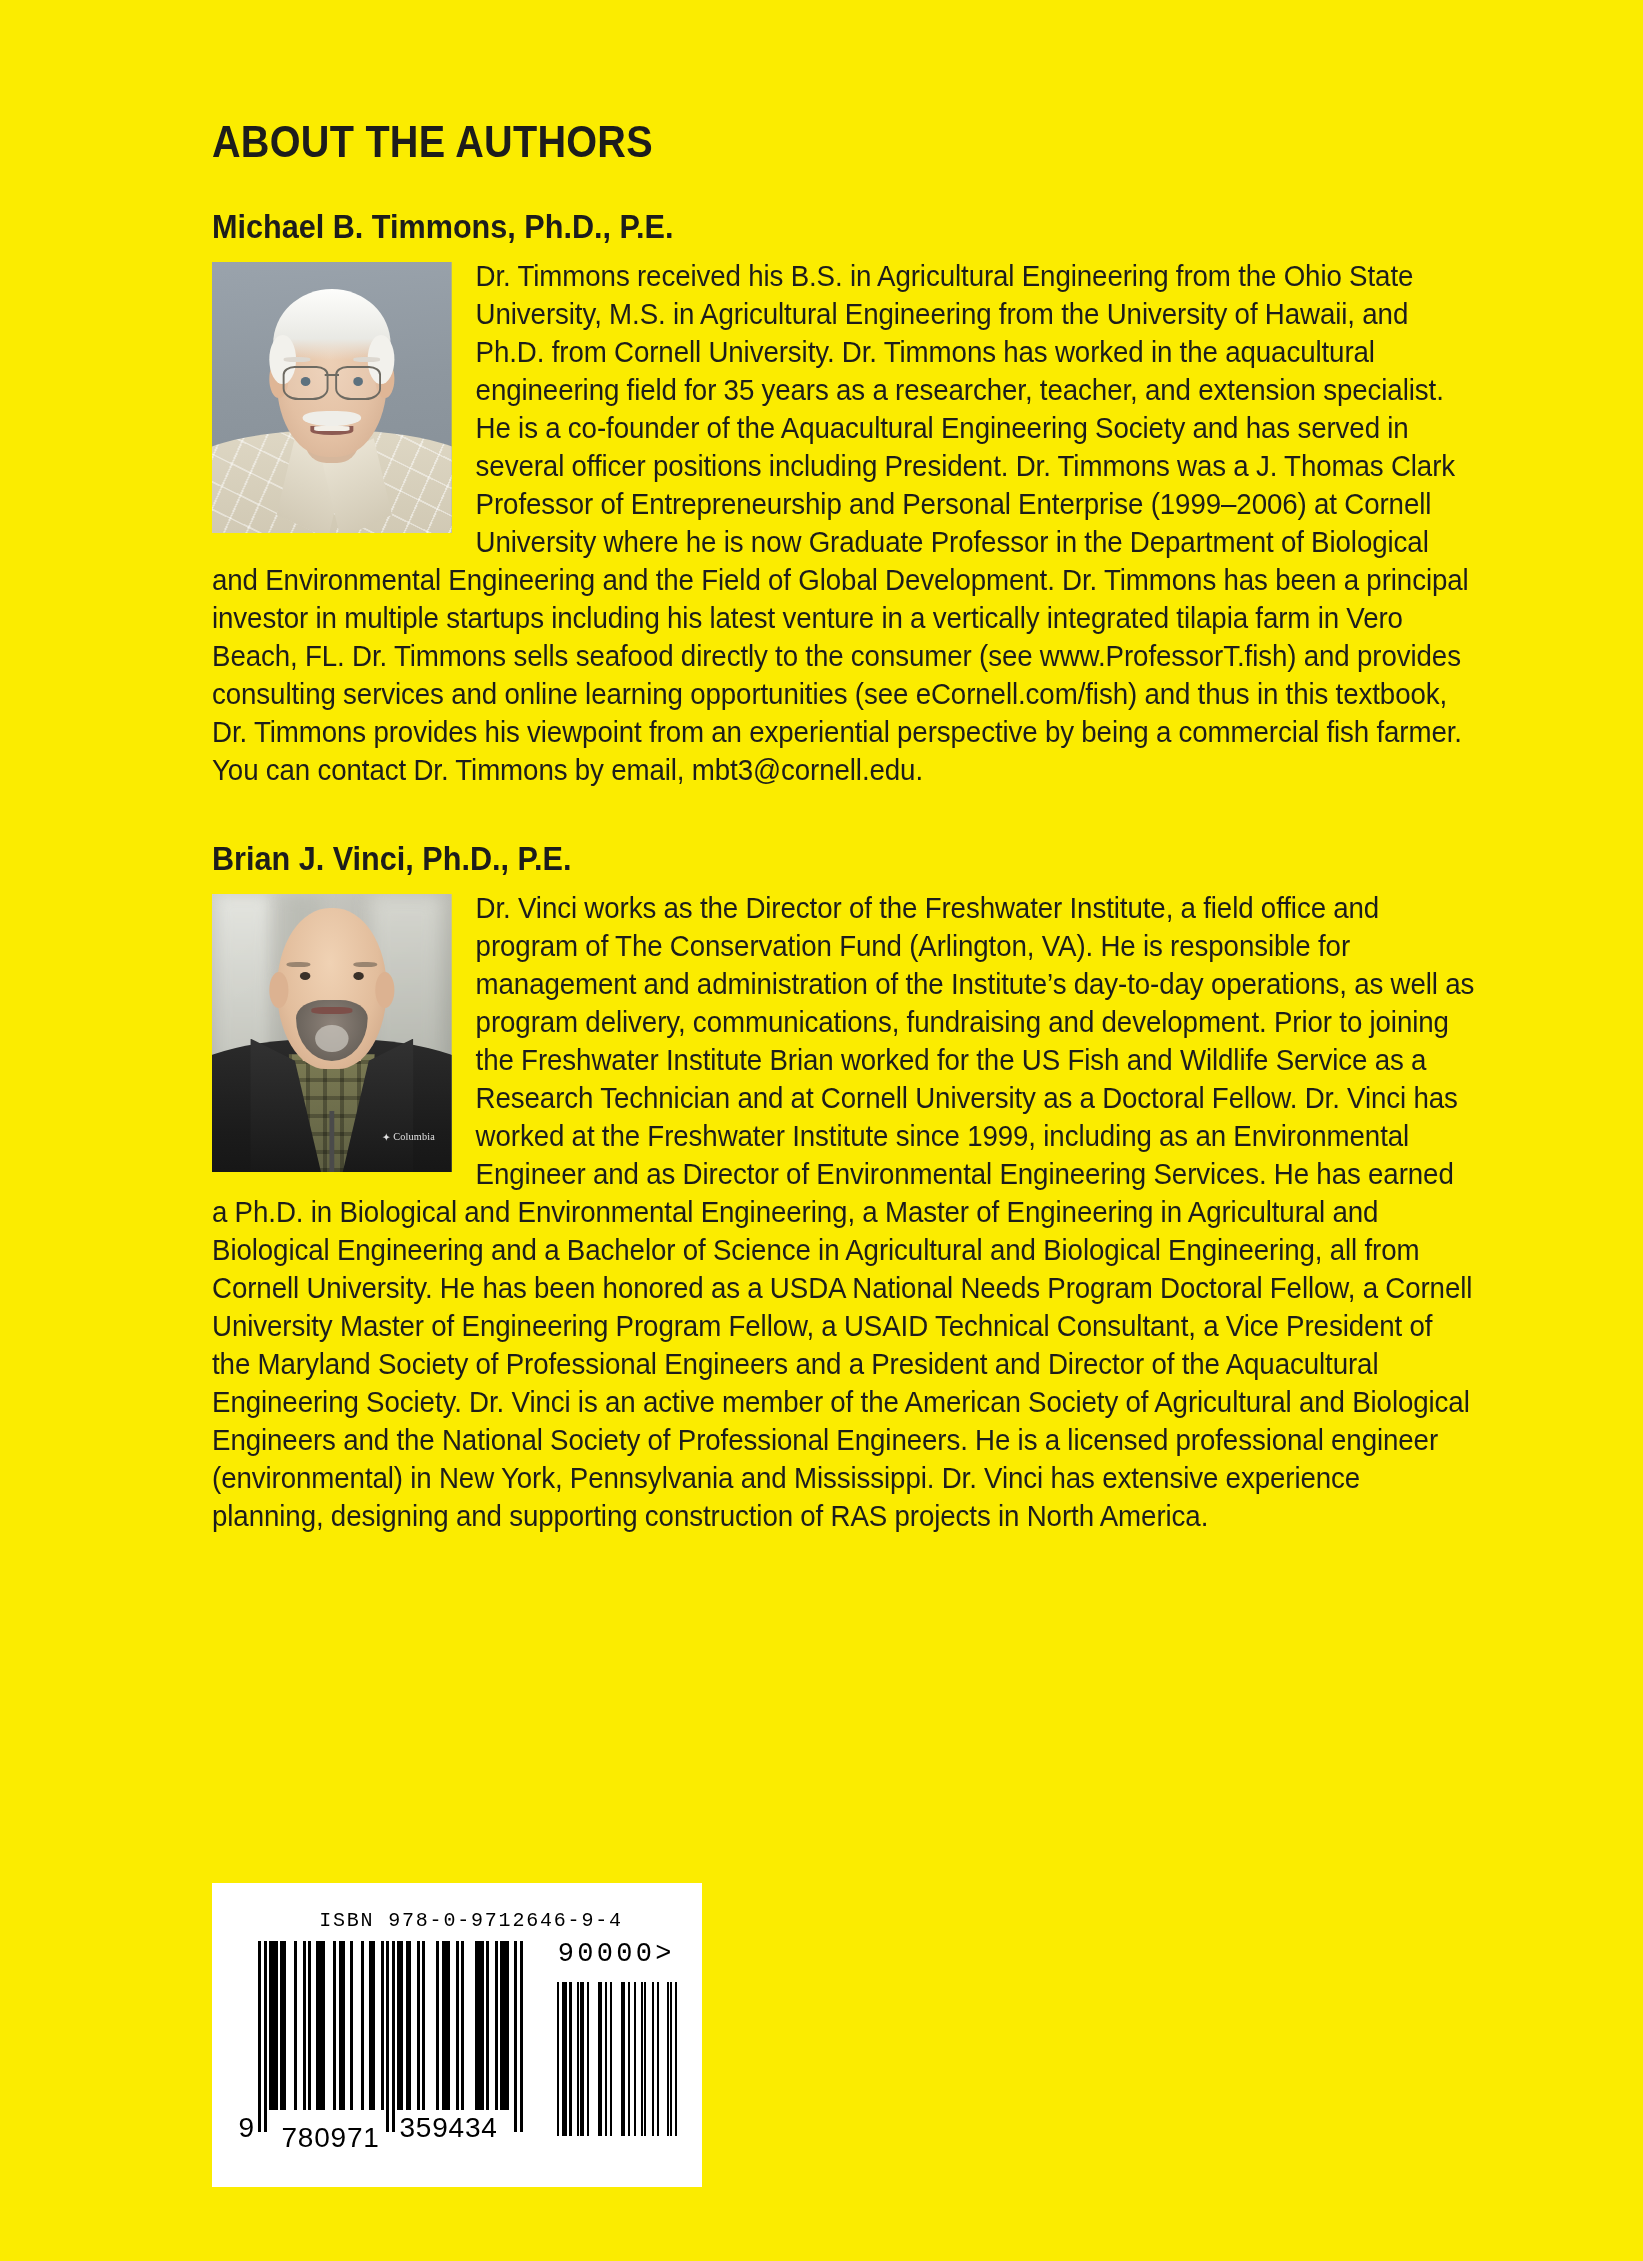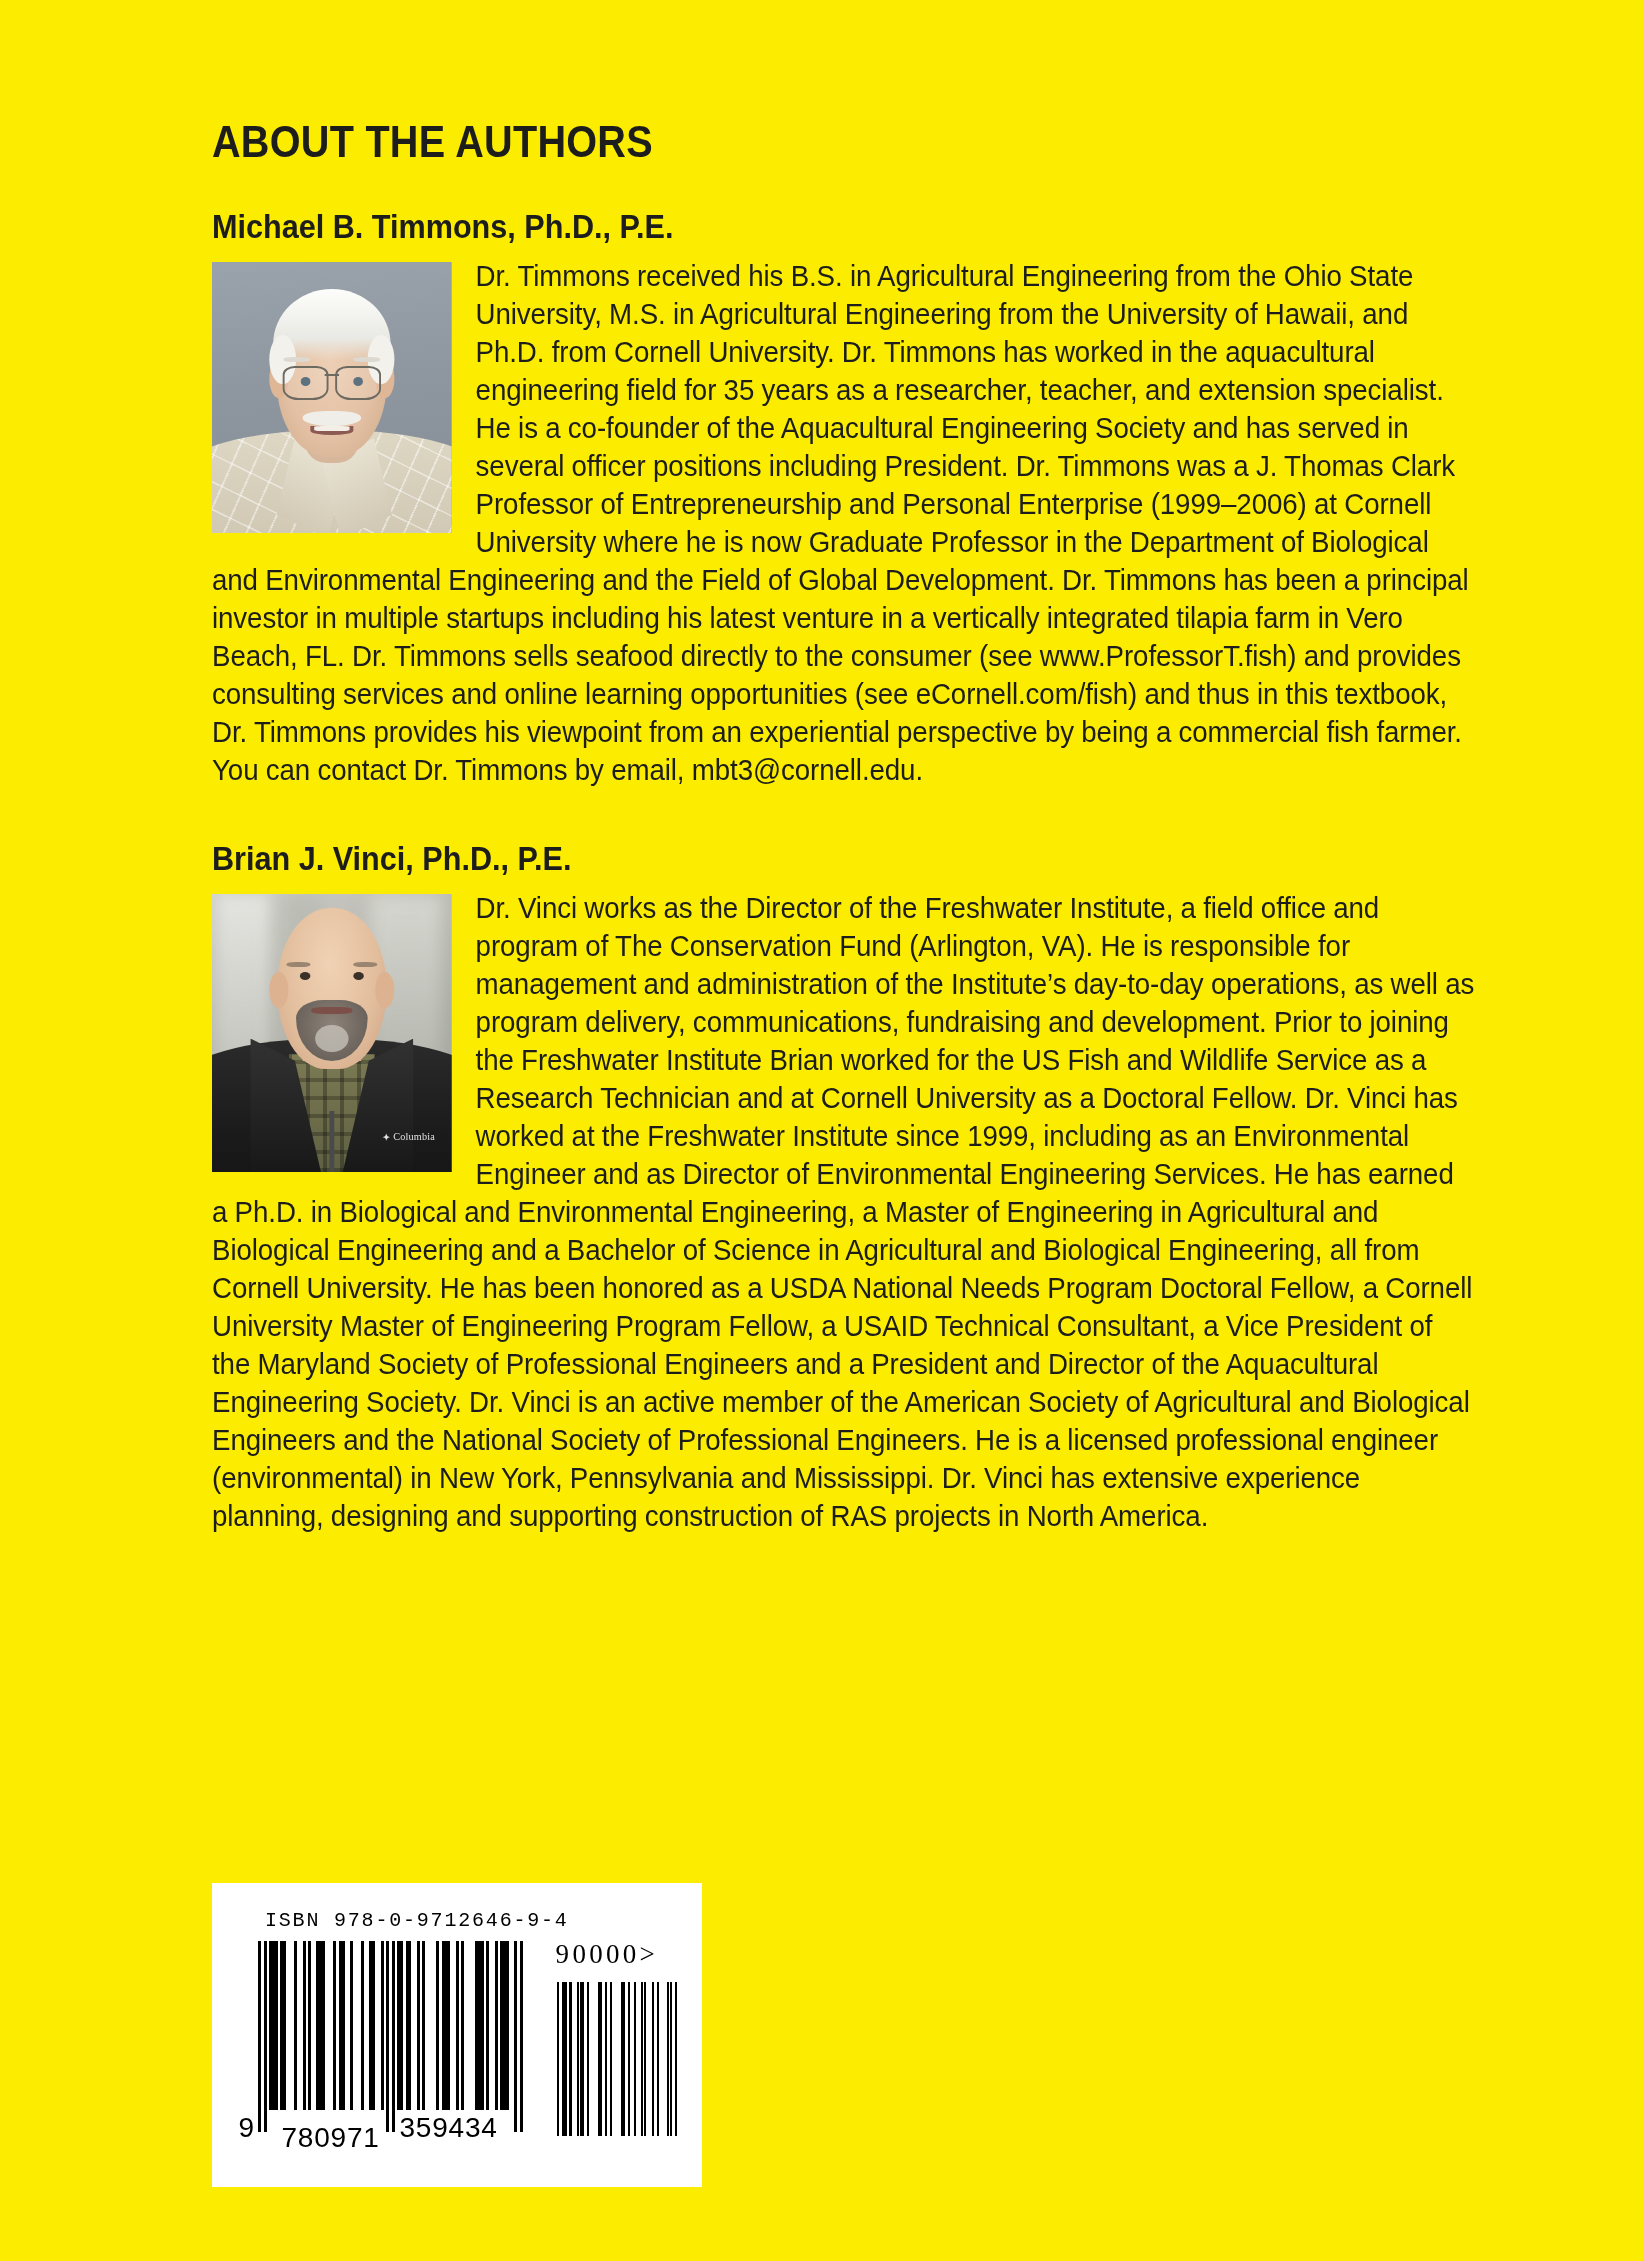--- a/index.html
+++ b/index.html
@@ -380,20 +380,21 @@
   
   .barcode-area {
     position: absolute;
     left: 212px;
     top: 1883px;
     width: 490px;
     height: 304px;
     background: #ffffff;
     box-sizing: border-box;
     padding: 21.4px 25px 11.5px 25px;
+    text-align: center;
   }
   .isbn-text {
     font-family: "Liberation Mono", "DejaVu Sans Mono", monospace;
     font-size: 20px;
     letter-spacing: 1.8px;
     color: #000;
     margin: 5px 0 0 28px;
   }
   .barcode-row {
     position: relative;
@@ -405,21 +406,21 @@
     position: relative;
     width: 283px;
     height: 191px;
     margin-left: 21.4px;
   }
   .bars-addon-wrap {
     position: relative;
     margin-left: 31px;
   }
   .addon-digits {
-    font-family: Liberation Serif, serif;
+    font-family: Liberation Mono, monospace;
     font-size: 27px;
     letter-spacing: 3.3px;
     color: #000;
     line-height: 1;
     margin-bottom: 14px;
     padding-left: 1.6px;
   }
   .bars-addon {
     position: relative;
     width: 123px;

